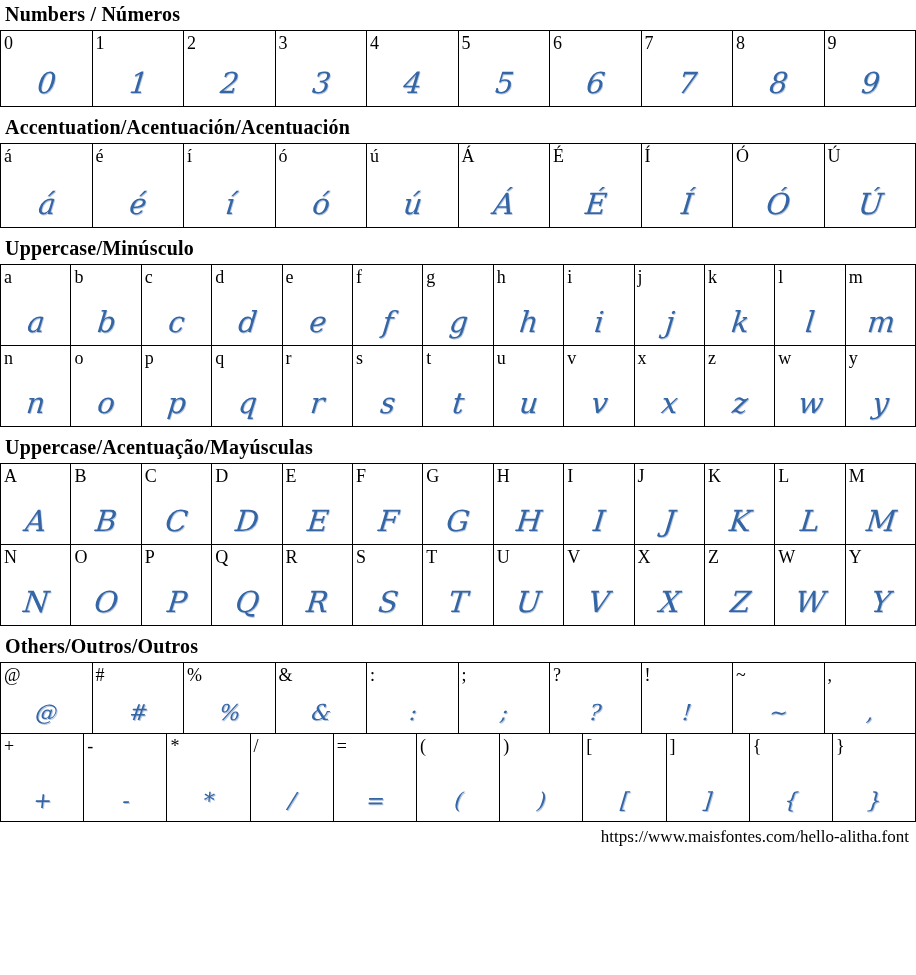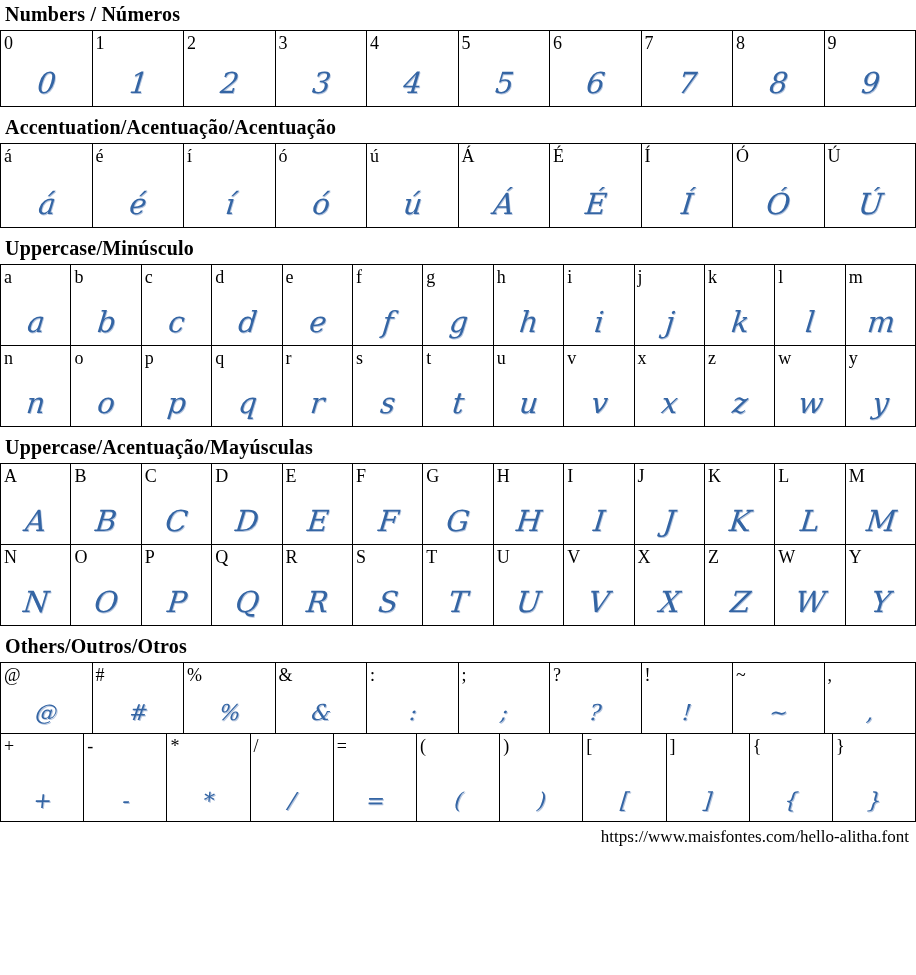--- a/index.html
+++ b/index.html
@@ -111,21 +111,21 @@
           <span class="plain">8</span>
           <span class="script">8</span>
         </div>
         <div class="cell">
           <span class="plain">9</span>
           <span class="script">9</span>
         </div>
       </div>
     </section>
     <section class="font-section s1">
-      <h2 class="section-title">Accentuation/Acentuação/Acentuação</h2>
+      <h2 class="section-title">Accentuation/Acentuación/Acentuación</h2>
       <div class="grid-row">
         <div class="cell">
           <span class="plain">á</span>
           <span class="script">á</span>
         </div>
         <div class="cell">
           <span class="plain">é</span>
           <span class="script">é</span>
         </div>
         <div class="cell">
@@ -378,21 +378,21 @@
           <span class="plain">W</span>
           <span class="script">W</span>
         </div>
         <div class="cell">
           <span class="plain">Y</span>
           <span class="script">Y</span>
         </div>
       </div>
     </section>
     <section class="font-section s4">
-      <h2 class="section-title">Others/Outros/Otros</h2>
+      <h2 class="section-title">Others/Outros/Outros</h2>
       <div class="grid-row">
         <div class="cell">
           <span class="plain">@</span>
           <span class="script">@</span>
         </div>
         <div class="cell">
           <span class="plain">#</span>
           <span class="script">#</span>
         </div>
         <div class="cell">

